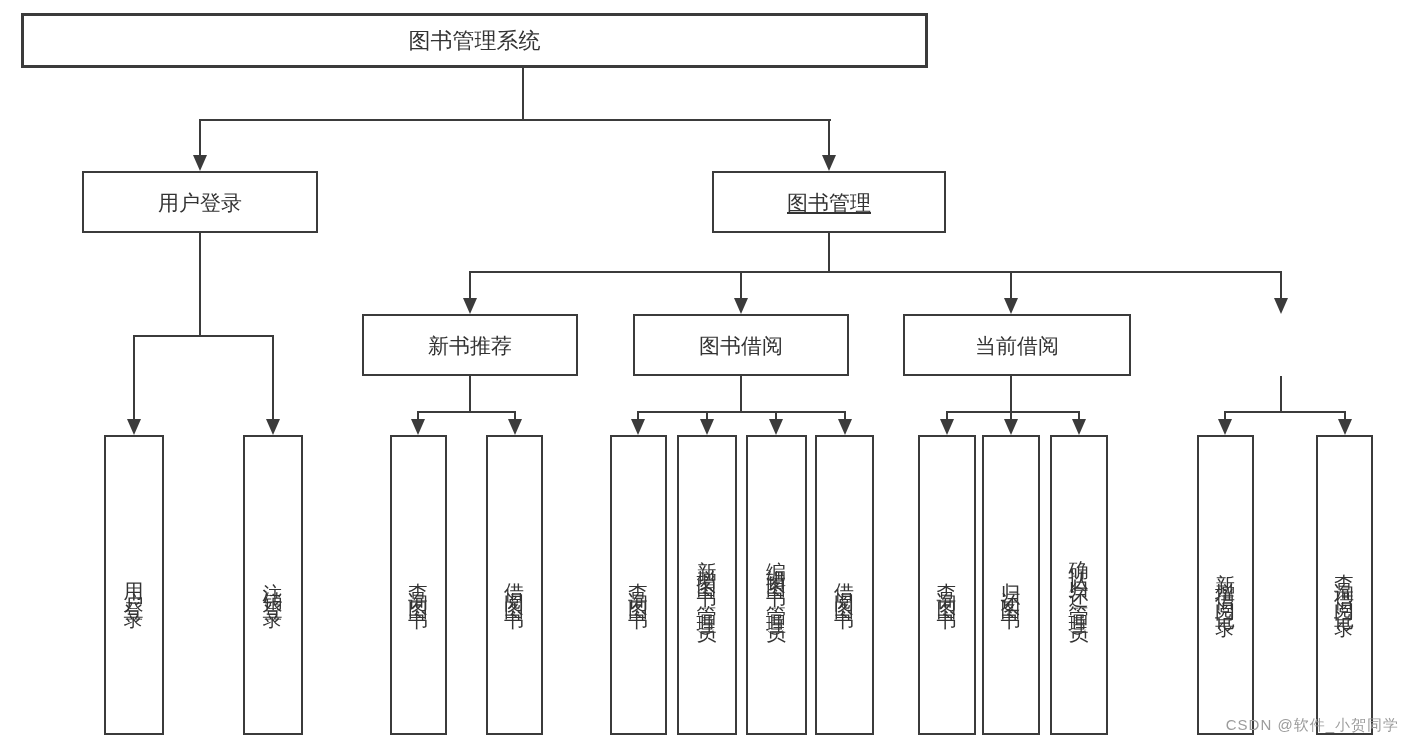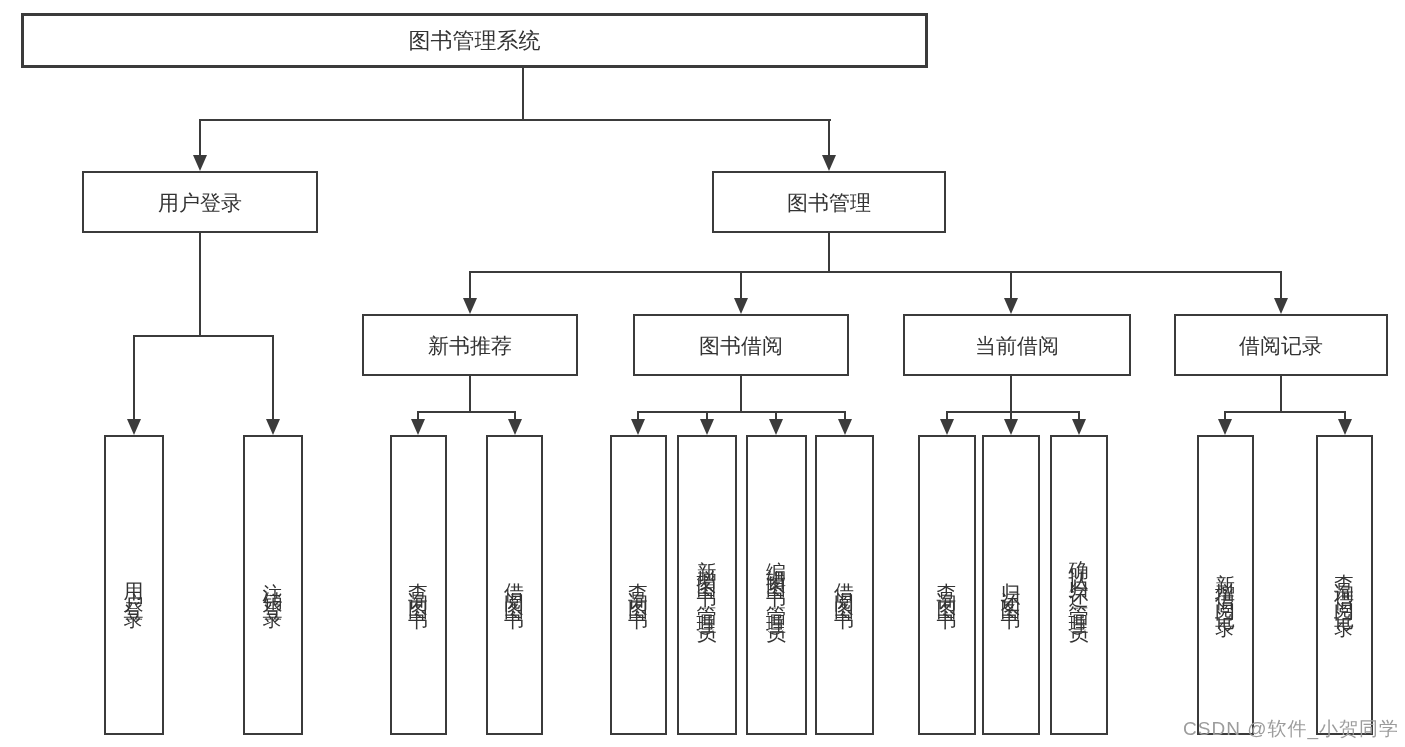--- a/index.html
+++ b/index.html
@@ -43,42 +43,42 @@
     width: 0;
     height: 0;
     border-left: 7px solid transparent;
     border-right: 7px solid transparent;
     border-top: 16px solid #3b3b3b;
   }
   .watermark {
     position: absolute;
     top: 716px;
     right: 6px;
-    font-size: 19px;
+    font-size: 15px;
     color: #9c9c9c;
     letter-spacing: 1px;
     white-space: nowrap;
   }
 </style>
 </head>
 <body>
 
 <div id="canvas">
 
   <div class="node root-node" style="left:21px; top:13px; width:907px; height:55px;">图书管理系统</div>
 
   <div class="ln" style="left:522px; top:68px; width:2px; height:52px;"></div>
   <div class="ln" style="left:199px; top:119px; width:632px; height:2px;"></div>
   <div class="ln" style="left:199px; top:119px; width:2px; height:37px;"></div>
   <div class="ar" style="left:193px; top:155px;"></div>
   <div class="ln" style="left:828px; top:119px; width:2px; height:37px;"></div>
   <div class="ar" style="left:822px; top:155px;"></div>
 
   <div class="node" style="left:82px; top:171px; width:236px; height:62px;">用户登录</div>
-  <div class="node" style="left:712px; top:171px; width:234px; height:62px;">图书管理</div>
+  <div class="node" style="left:712px; top:171px; width:234px; height:62px;text-decoration:underline;">图书管理</div>
 
   <div class="ln" style="left:199px; top:233px; width:2px; height:104px;"></div>
   <div class="ln" style="left:133px; top:335px; width:141px; height:2px;"></div>
   <div class="ln" style="left:133px; top:335px; width:2px; height:85px;"></div>
   <div class="ar" style="left:127px; top:419px;"></div>
   <div class="ln" style="left:272px; top:335px; width:2px; height:85px;"></div>
   <div class="ar" style="left:266px; top:419px;"></div>
 
   <div class="ln" style="left:828px; top:232px; width:2px; height:41px;"></div>
   <div class="ln" style="left:469px; top:271px; width:813px; height:2px;"></div>
@@ -87,21 +87,20 @@
   <div class="ln" style="left:740px; top:271px; width:2px; height:29px;"></div>
   <div class="ar" style="left:734px; top:298px;"></div>
   <div class="ln" style="left:1010px; top:271px; width:2px; height:29px;"></div>
   <div class="ar" style="left:1004px; top:298px;"></div>
   <div class="ln" style="left:1280px; top:271px; width:2px; height:29px;"></div>
   <div class="ar" style="left:1274px; top:298px;"></div>
 
   <div class="node" style="left:362px; top:314px; width:216px; height:62px;">新书推荐</div>
   <div class="node" style="left:633px; top:314px; width:216px; height:62px;">图书借阅</div>
   <div class="node" style="left:903px; top:314px; width:228px; height:62px;">当前借阅</div>
-  <div class="node" style="left:1174px; top:314px; width:214px; height:62px;">借阅记录</div>
 
   <div class="ln" style="left:469px; top:376px; width:2px; height:37px;"></div>
   <div class="ln" style="left:417px; top:411px; width:99px; height:2px;"></div>
   <div class="ln" style="left:417px; top:411px; width:2px; height:9px;"></div>
   <div class="ar" style="left:411px; top:419px;"></div>
   <div class="ln" style="left:514px; top:411px; width:2px; height:9px;"></div>
   <div class="ar" style="left:508px; top:419px;"></div>
 
   <div class="ln" style="left:740px; top:376px; width:2px; height:37px;"></div>
   <div class="ln" style="left:637px; top:411px; width:209px; height:2px;"></div>

